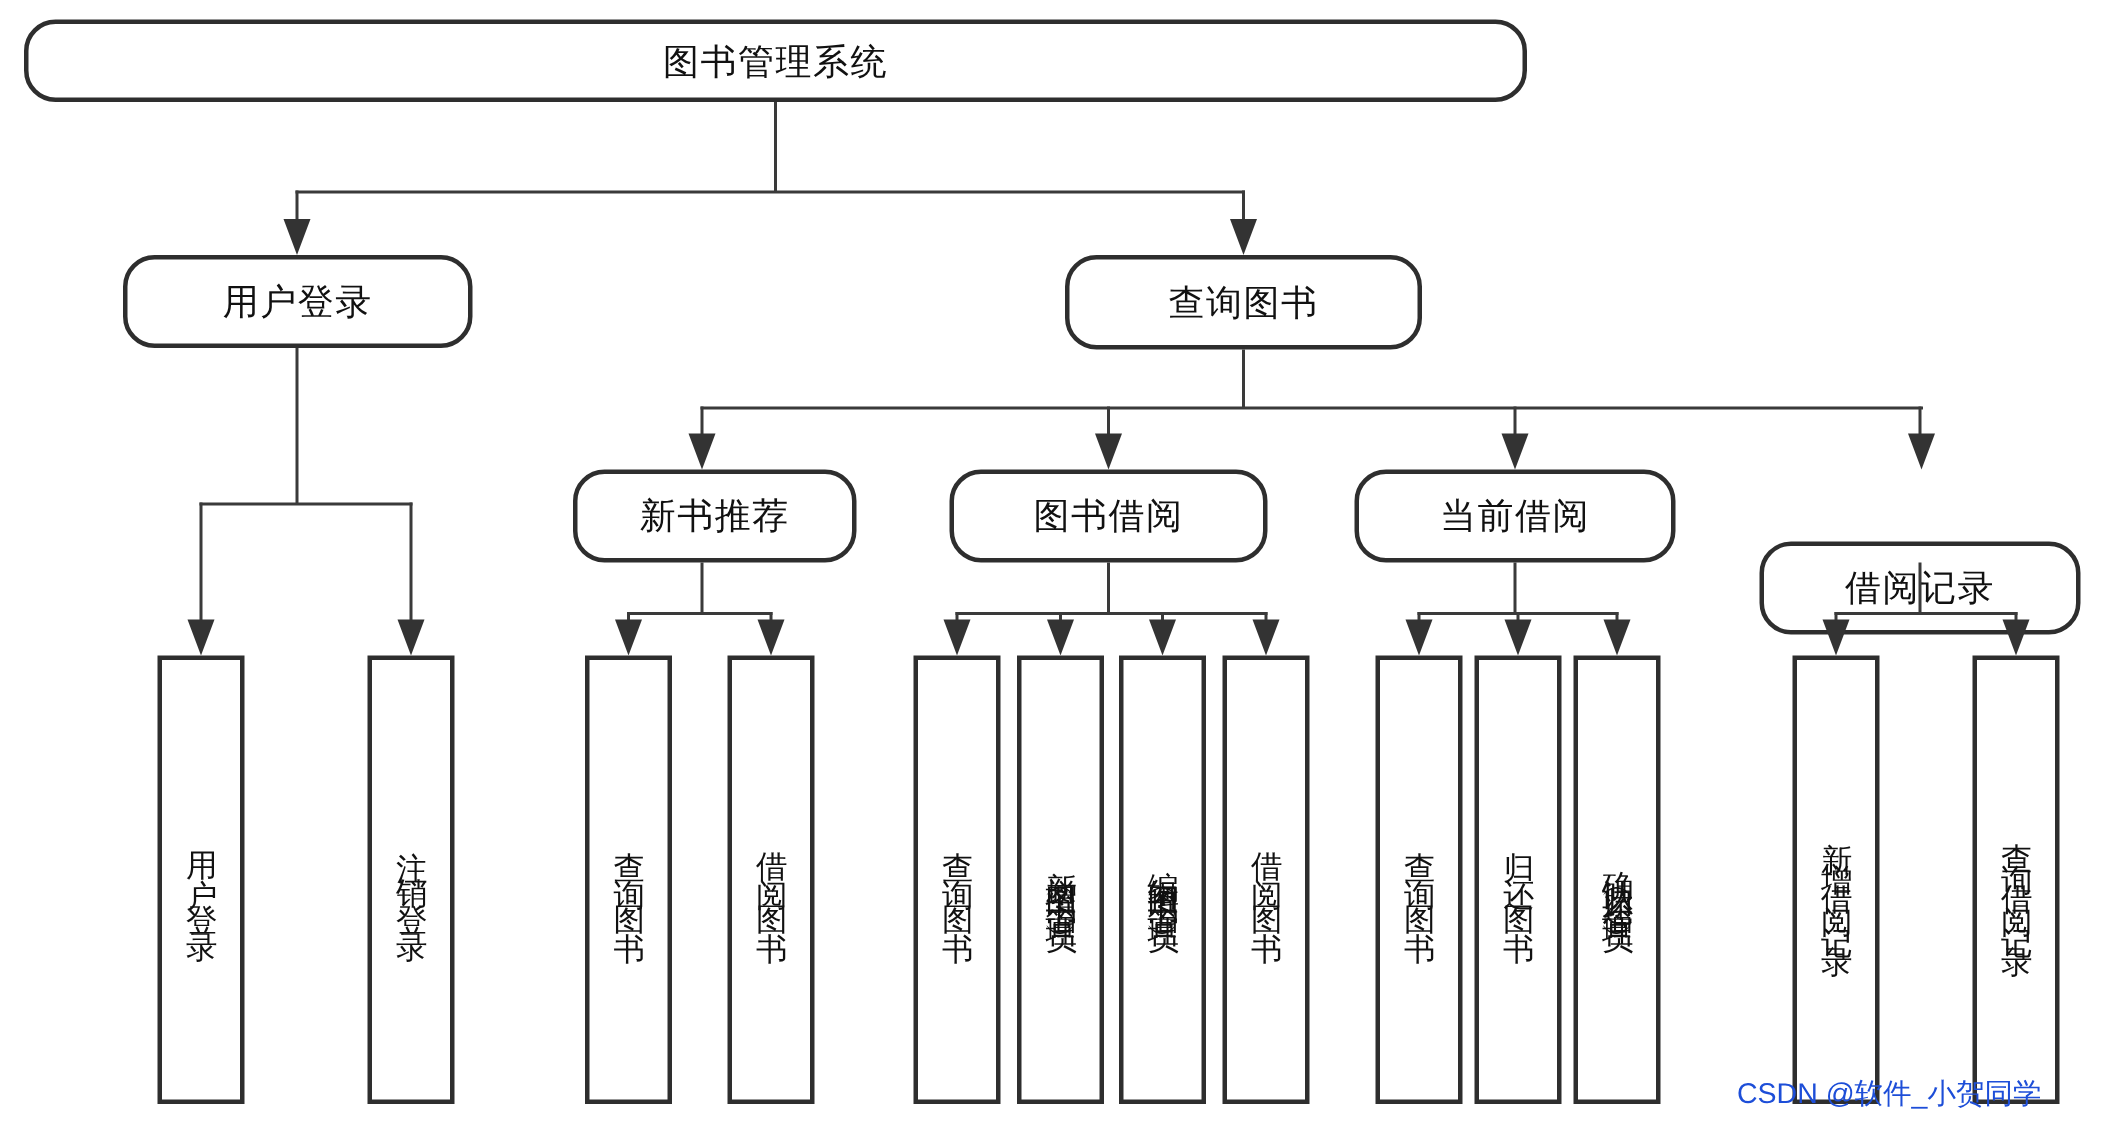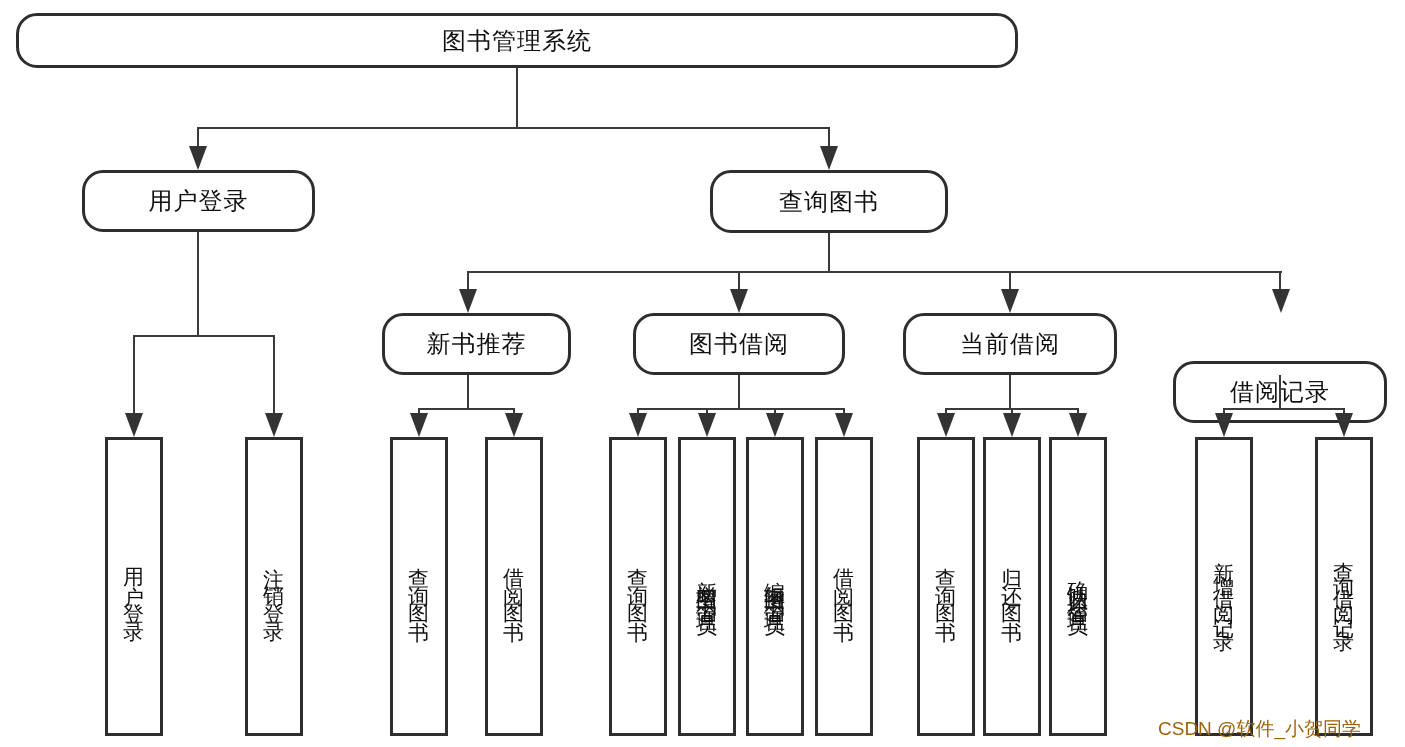--- a/index.html
+++ b/index.html
@@ -37,21 +37,21 @@
     position:absolute;
     width:0;height:0;
     border-left:9px solid transparent;
     border-right:9px solid transparent;
     border-top:24px solid #333333;
   }
   .watermark{
     position:absolute;
     left:1158px;top:716px;
     font-size:19px;
-    color:#a16207;
+    color:#1d4ed8;
     white-space:nowrap;
   }
 </style>
 </head>
 <body>
 
 <div id="stage">
 
   <div class="box hbox" style="left:16px;top:13px;width:1002px;height:55px;">
     <span>图书管理系统</span>

